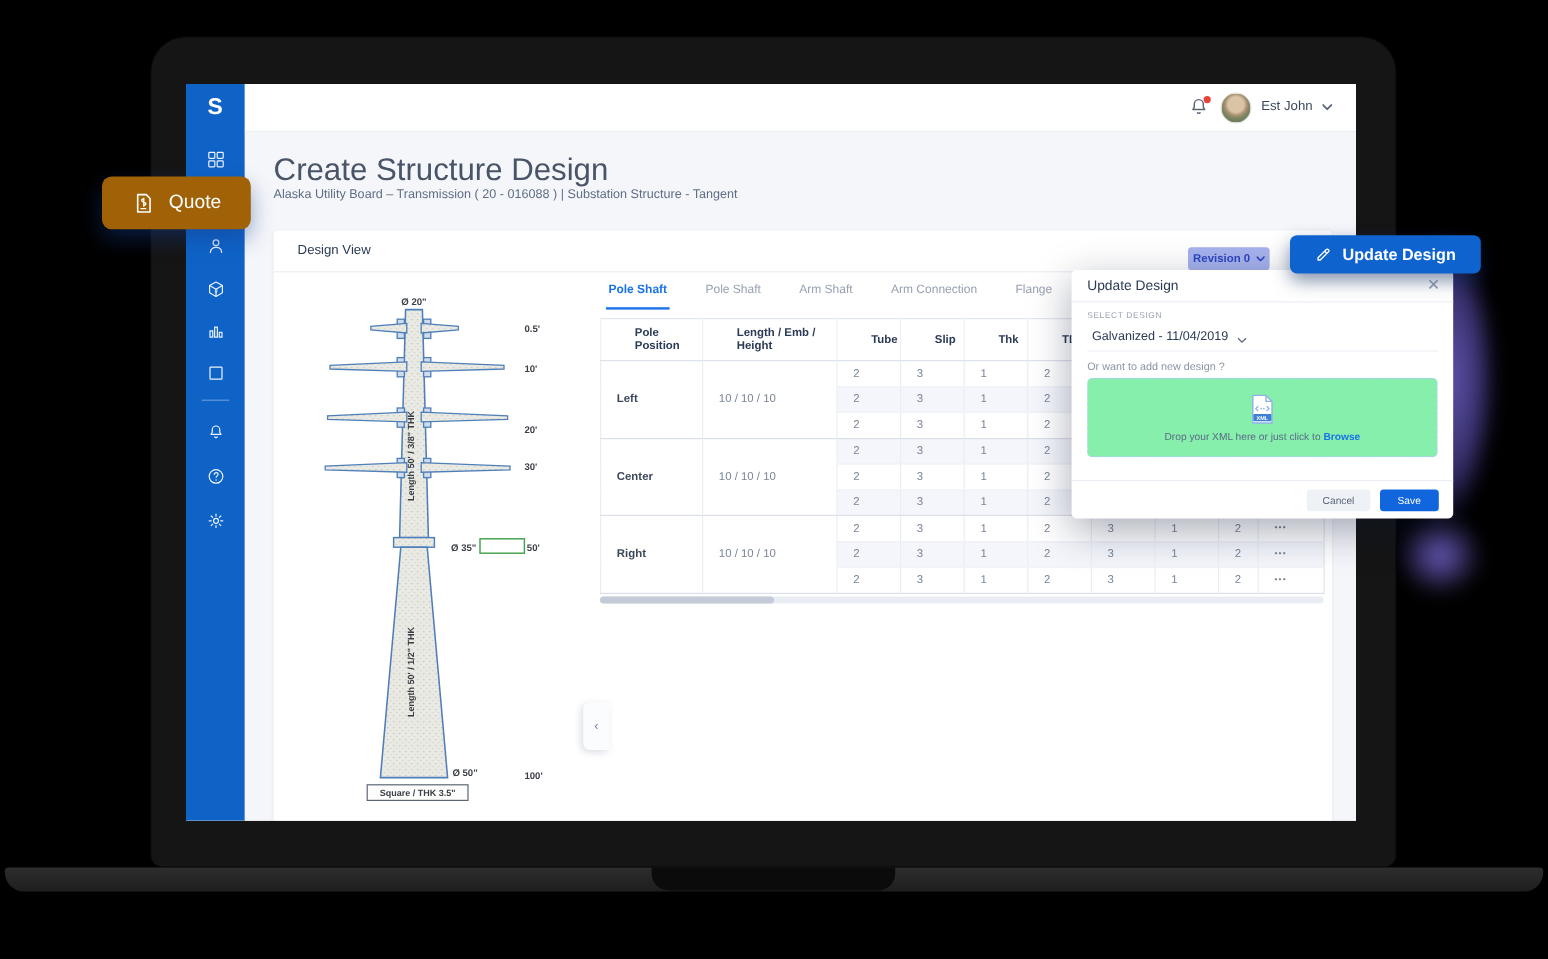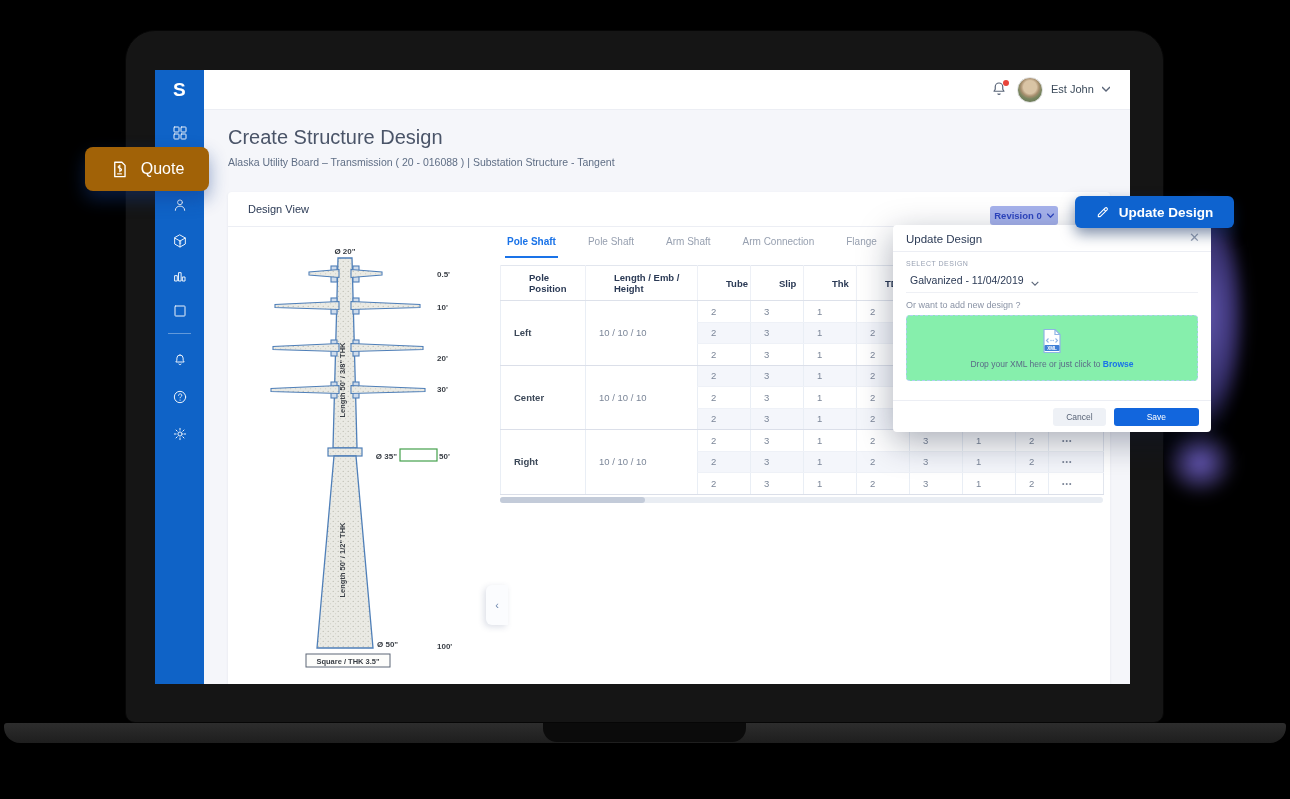--- a/index.html
+++ b/index.html
@@ -35,21 +35,21 @@
   .topbar { position:absolute; left:49px; top:0; width:926px; height:40px; background:#fff; border-bottom:1px solid #eceef4; }
   .bell { position:absolute; left:786px; top:10px; width:20px; height:20px; }
   .bell .dot { position:absolute; right:1px; top:0; width:6px; height:6px; border-radius:50%; background:#e8443a; }
   .avatar { position:absolute; left:813px; top:7px; width:26px; height:26px; border-radius:50%;
             background:radial-gradient(circle at 50% 38%, #d9c4a5 0 34%, #a88f6f 48%, #78855f 62%, #5d7052 100%); border:1px solid #e3e3e3; }
   .user-name { position:absolute; left:847px; top:13px; font-size:11px; color:#3b4a5a; }
   .user-caret { position:absolute; left:898px; top:16px; color:#5a6578; }
 
   
   .main { position:absolute; left:49px; top:40px; width:926px; height:574px; background:#f5f6fa; }
-  .page-title { position:absolute; left:24px; top:16px; font-size:20px; color:#4a5468; }
+  .page-title { position:absolute; left:24px; top:16px; font-size:26px; color:#4a5468; }
   .page-subtitle { position:absolute; left:24px; top:46px; font-size:10.5px; color:#5f6e85; }
 
   .card { position:absolute; left:24px; top:82px; width:882px; height:492px; background:#fff;
           border-radius:4px 4px 0 0; box-shadow:0 1px 3px rgba(40,60,100,.08); }
   .card-header { position:absolute; left:0; top:0; width:100%; height:35px; border-bottom:1px solid #eceef4; }
   .card-title { position:absolute; left:20px; top:11px; font-size:11px; color:#2b3a55; }
   .revision-pill { position:absolute; left:762px; top:14px; width:68px; height:19px; background:#a6b2ec; border-radius:3px;
           display:flex; align-items:center; justify-content:center; gap:5px; font-size:9.5px; font-weight:bold; color:#2e46c0; cursor:pointer; }
 
   
@@ -97,21 +97,21 @@
   .select-row { display:flex; align-items:flex-end; gap:7px; margin-top:5px; padding:2px 0 6px 4px;
                 border-bottom:1px solid #eef0f5; font-size:10.5px; color:#2b3a55; cursor:pointer; }
   .hint { margin-top:7px; font-size:9px; color:#8a93a5; }
   .dropzone { margin-top:5px; height:66px; border:1px dashed #aed0f0; border-radius:4px; background:#86efac;
               display:flex; flex-direction:column; align-items:center; justify-content:center; gap:5px; cursor:pointer; }
   .drop-caption { font-size:8.5px; color:#5a6b87; }
   .drop-caption b { color:#1a73e8; }
   .modal-footer { position:absolute; left:0; bottom:0; width:100%; height:32px; border-top:1px solid #eceef4;
                   display:flex; align-items:center; justify-content:flex-end; gap:8px; padding-right:12px; }
   .btn-cancel { background:#eef1f6; color:#5a6578; font-size:8.5px; padding:4px 13px; border-radius:3px; border:none; cursor:pointer; }
-  .btn-save { background:#1266dd; color:#fff; font-size:8.5px; padding:4px 33px; border-radius:3px; border:none; cursor:pointer; }
+  .btn-save { background:#1266dd; color:#fff; font-size:8.5px; padding:4px 15px; border-radius:3px; border:none; cursor:pointer; }
 
   svg { display:block; }
   .diag-label { font-size:8px; font-weight:bold; fill:#3a3f46; }
   .diag-small { font-size:7.5px; font-weight:bold; fill:#3a3f46; }
 </style>
 </head>
 <body>
 
 <div class="stage">
   <div class="blob"></div>

